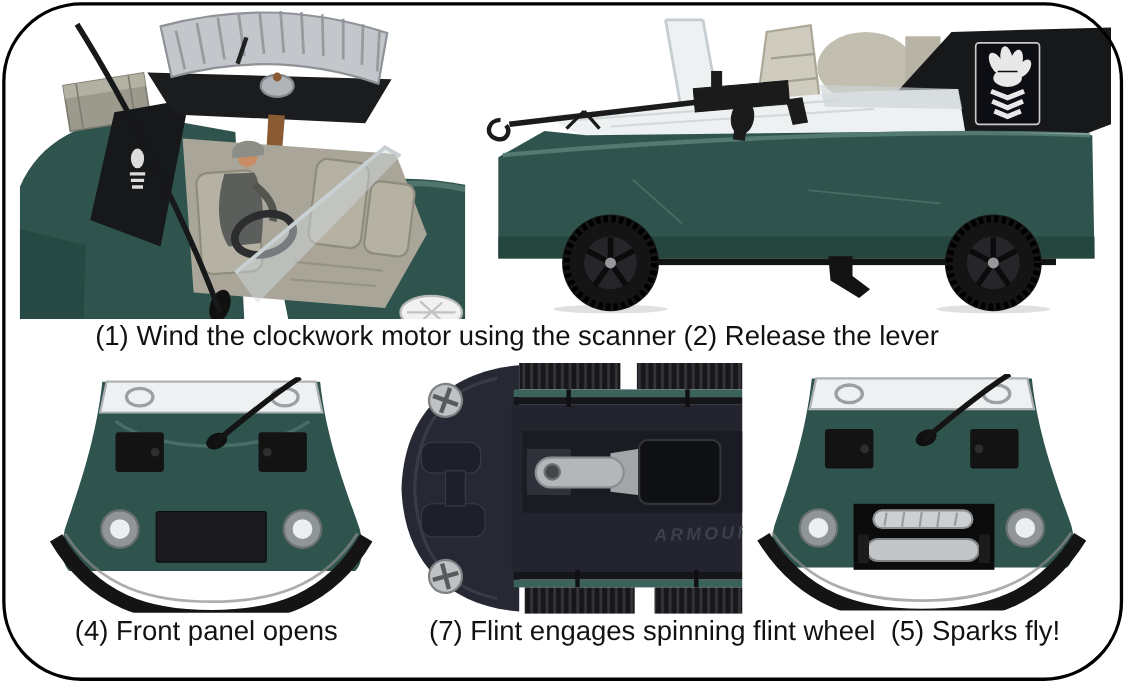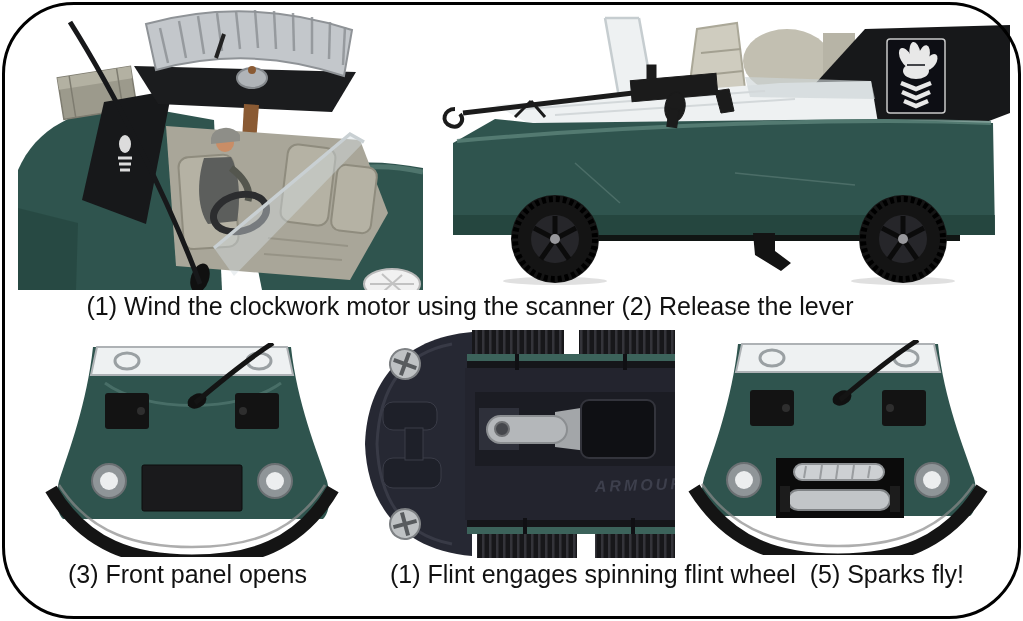--- a/index.html
+++ b/index.html
@@ -349,17 +349,17 @@
         <rect x="102" y="146" width="10" height="26" fill="#1c1c1c"></rect>
         <rect x="212" y="146" width="10" height="26" fill="#1c1c1c"></rect>
       </g>
       <g>
         <path d="M16,148 C52,206 102,220 160,220 C218,220 268,206 304,148" stroke="#141414" stroke-width="13" fill="none"></path>
         <path d="M24,144 C58,194 108,206 160,206 C212,206 262,194 296,144" stroke="#8a8a8a" stroke-width="2.5" fill="none" opacity="0.7"></path>
       </g>
     </svg>
   </div>
 
-  <div class="caption cap2a">(3) Front panel opens</div>
-  <div class="caption cap2b">(1) Flint engages spinning flint wheel  (5) Sparks fly!</div>
+  <div class="caption cap2a">(4) Front panel opens</div>
+  <div class="caption cap2b">(7) Flint engages spinning flint wheel  (5) Sparks fly!</div>
 
   <div class="frame"></div>
 </div>
 
 </body></html>

